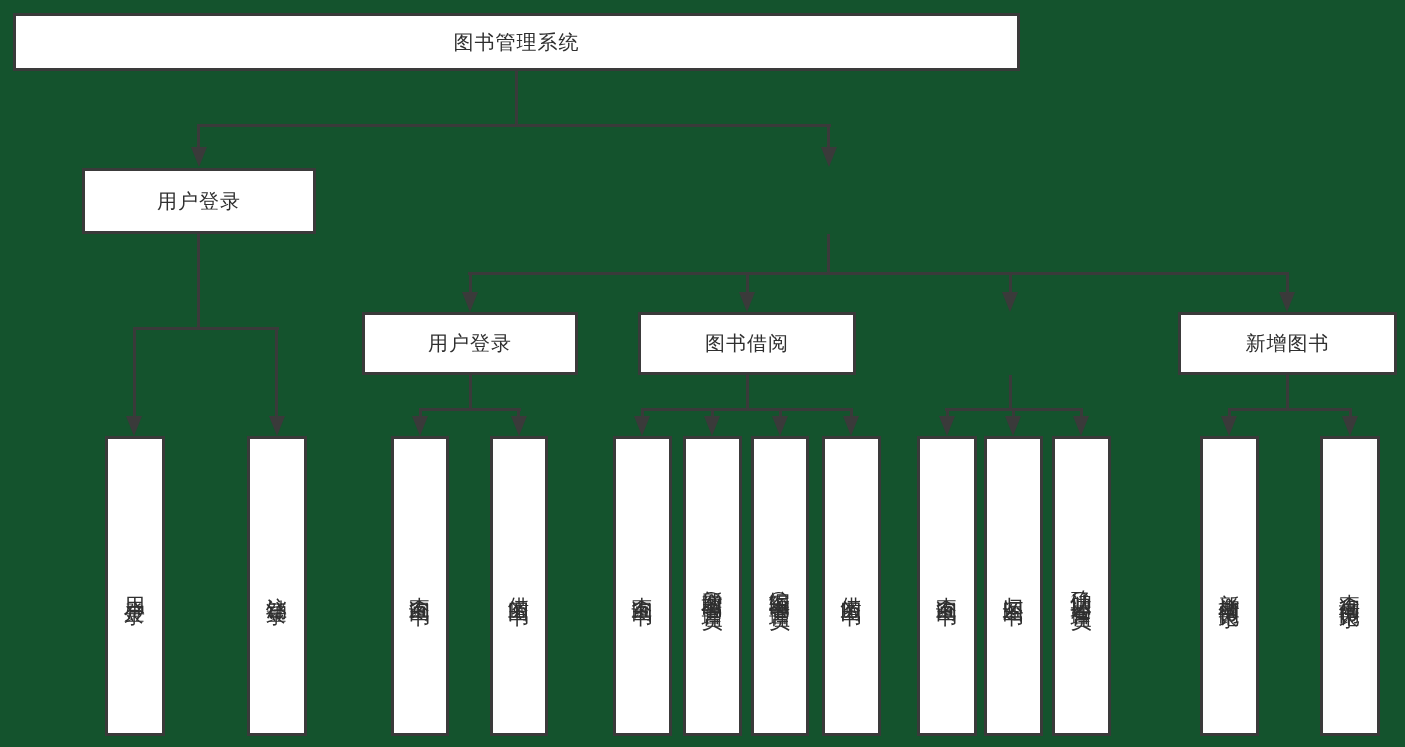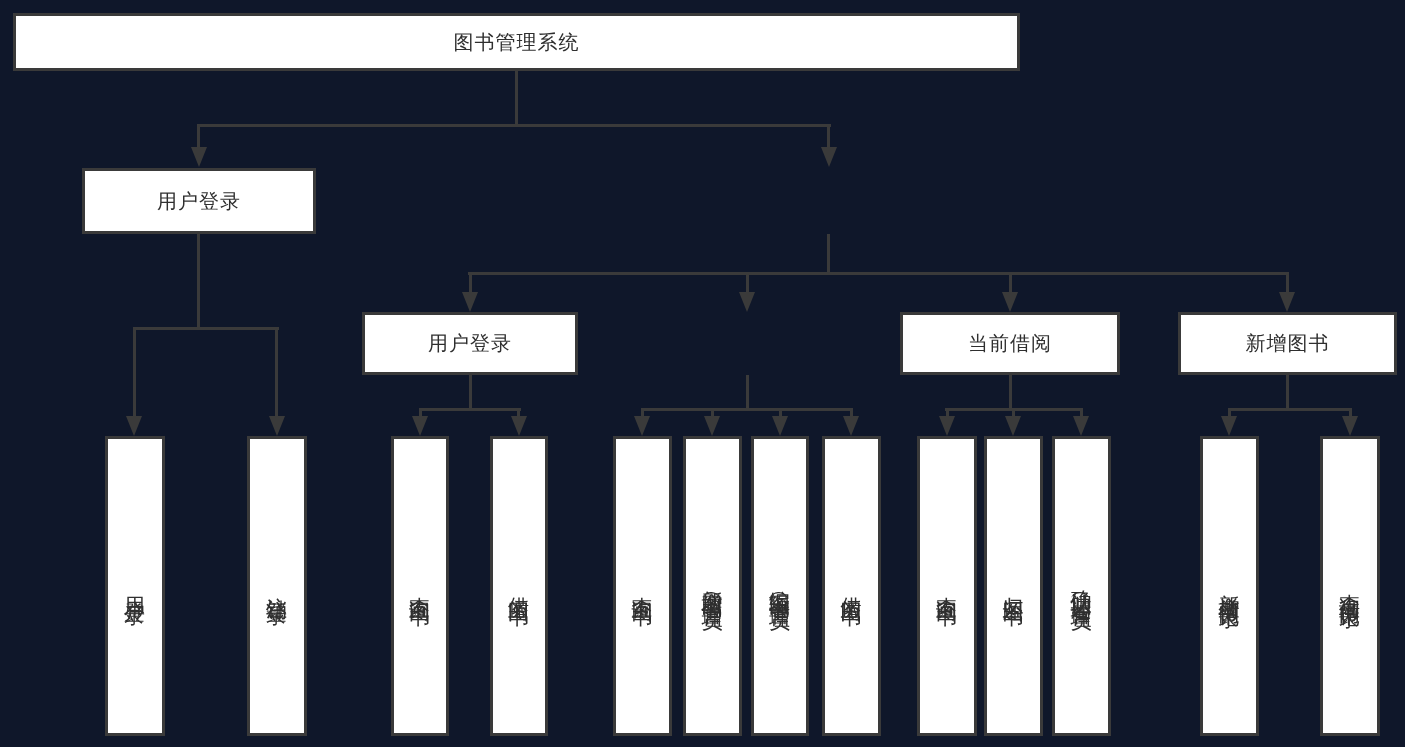--- a/index.html
+++ b/index.html
@@ -1,20 +1,20 @@
 <!DOCTYPE html>
 <html><head>
 <meta charset="utf-8">
 <style>
   html, body { margin: 0; padding: 0; background: #ffffff; }
   #canvas {
     position: relative;
     width: 1405px;
     height: 747px;
-    background: #0f172a;
+    background: #14532d;
     font-family: "Liberation Sans", sans-serif;
     color: #2f2f2f;
     overflow: hidden;
   }
   .box {
     position: absolute;
     box-sizing: border-box;
     border: 3px solid #3a3a3a;
     background: #ffffff;
     display: flex;
@@ -92,22 +92,22 @@
     <div class="arrow" style="left:739px; top:292px;"></div>
     <div class="vline" style="left:1009px; top:272px; height:22px;"></div>
     <div class="arrow" style="left:1002px; top:292px;"></div>
     <div class="vline" style="left:1286px; top:272px; height:22px;"></div>
     <div class="arrow" style="left:1279px; top:292px;"></div>
   </div>
 
   <div class="box" style="left:362px; top:312px; width:216px; height:63px;">
     <span>用户登录</span>
   </div>
-  <div class="box" style="left:900px; top:312px; width:220px; height:63px;">
-    <span>当前借阅</span>
+  <div class="box" style="left:638px; top:312px; width:218px; height:63px;">
+    <span>图书借阅</span>
   </div>
   <div class="box" style="left:1178px; top:312px; width:219px; height:63px;">
     <span>新增图书</span>
   </div>
 
   <div>
     <div class="vline" style="left:469px; top:375px; height:33px;"></div>
     <div class="hline" style="left:419px; top:408px; width:102px;"></div>
     <div class="vline" style="left:419px; top:408px; height:10px;"></div>
     <div class="arrow" style="left:412px; top:416px;"></div>

